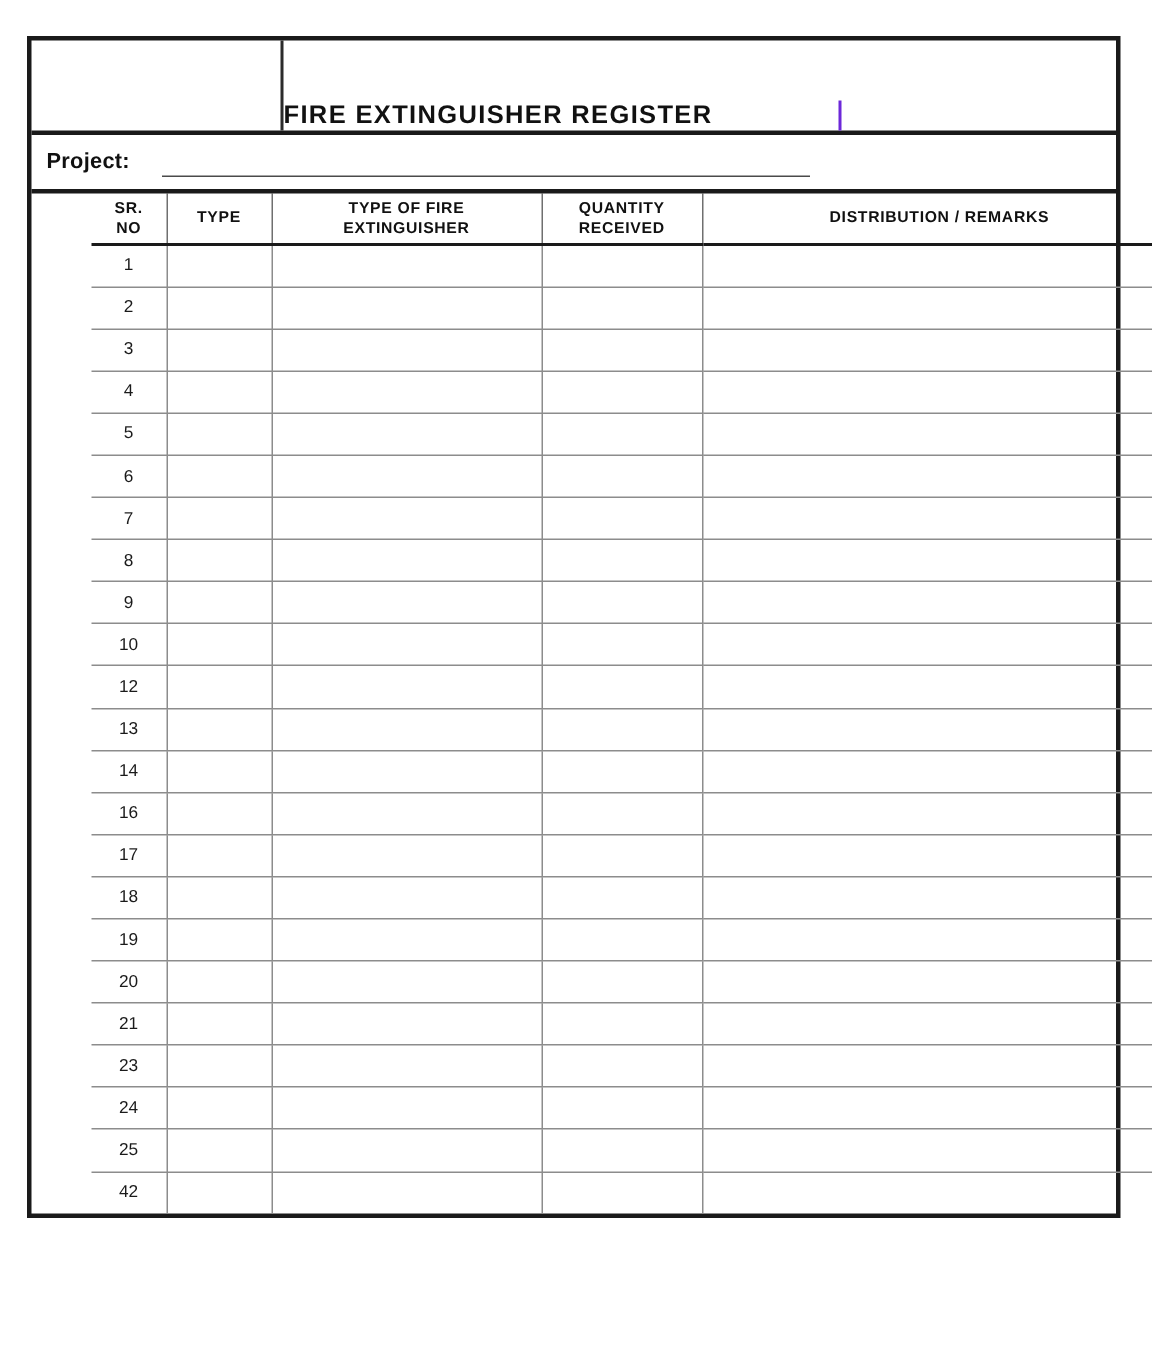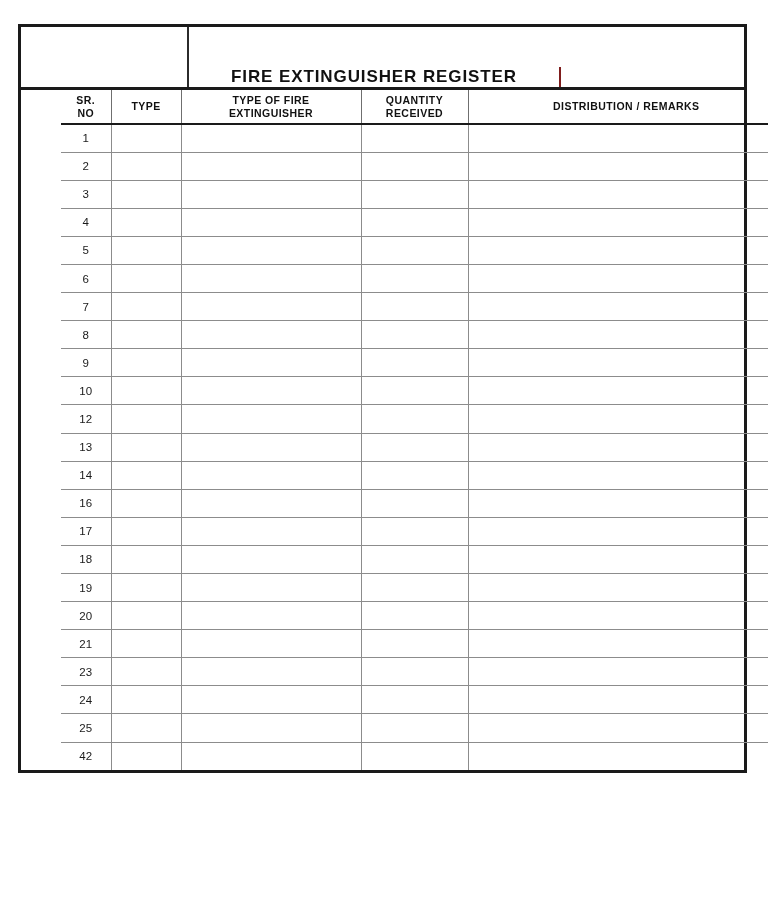--- a/index.html
+++ b/index.html
@@ -44,25 +44,24 @@
     box-sizing: border-box;
   }
   .title-cell-left {
     width: 168px;
     flex: 0 0 168px;
     border-right: 2px solid #2b2b2b;
     box-sizing: border-box;
   }
   .title-cell-mid {
     flex: 1 1 auto;
-    border-right: 2px solid #7f1d1d;
+    border-right: 2px solid #6d28d9;
     box-sizing: border-box;
     display: flex;
     align-items: center;
-    justify-content: center;
     margin-top: 40px;
   }
   .title-text {
     font-size: 17px;
     font-weight: bold;
     letter-spacing: 0.9px;
     color: #111111;
     white-space: nowrap;
   }
   .title-cell-right {
@@ -157,20 +156,24 @@
   <div class="register">
 
     <div class="title-band">
       <div class="title-cell-left"></div>
       <div class="title-cell-mid">
         <span class="title-text">FIRE EXTINGUISHER REGISTER</span>
       </div>
       <div class="title-cell-right"></div>
     </div>
 
+    <div class="project-band">
+      <span class="project-label">Project:</span>
+      <span class="project-rule"></span>
+    </div>
 
     <table class="grid">
       <colgroup>
         <col class="c-sr">
         <col class="c-date">
         <col class="c-type">
         <col class="c-qty">
         <col class="c-remark">
       </colgroup>
       <thead>

